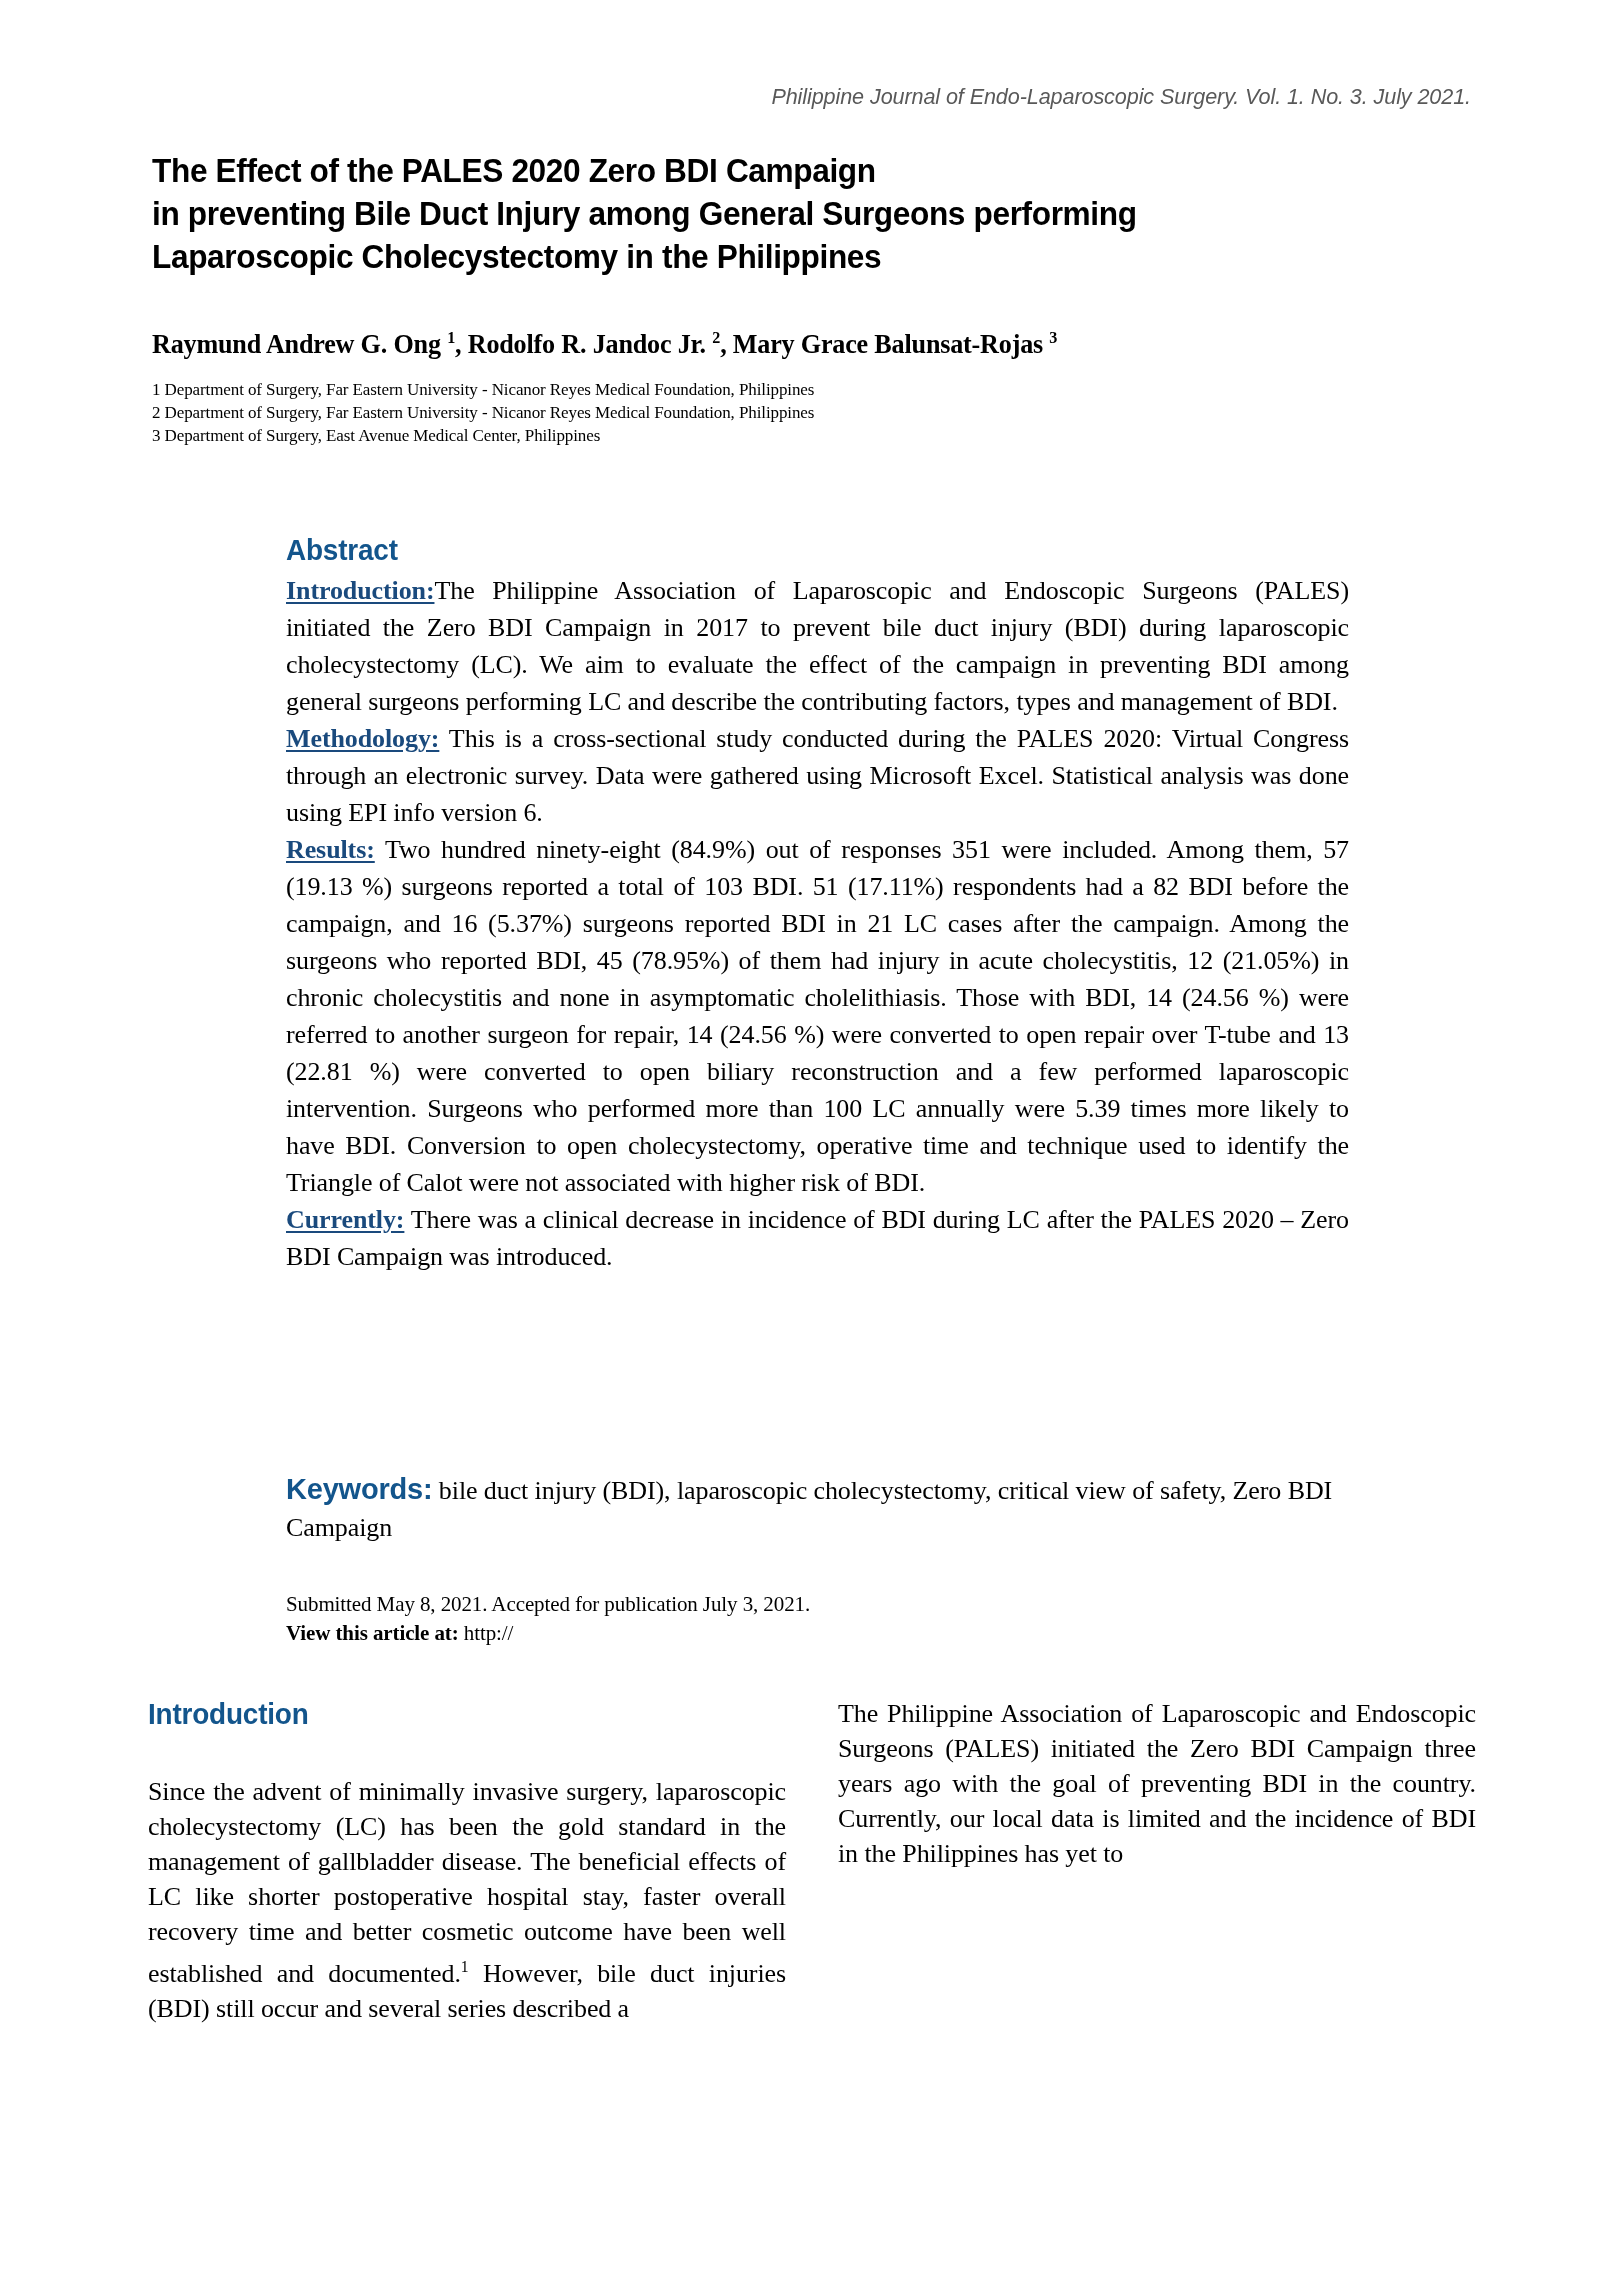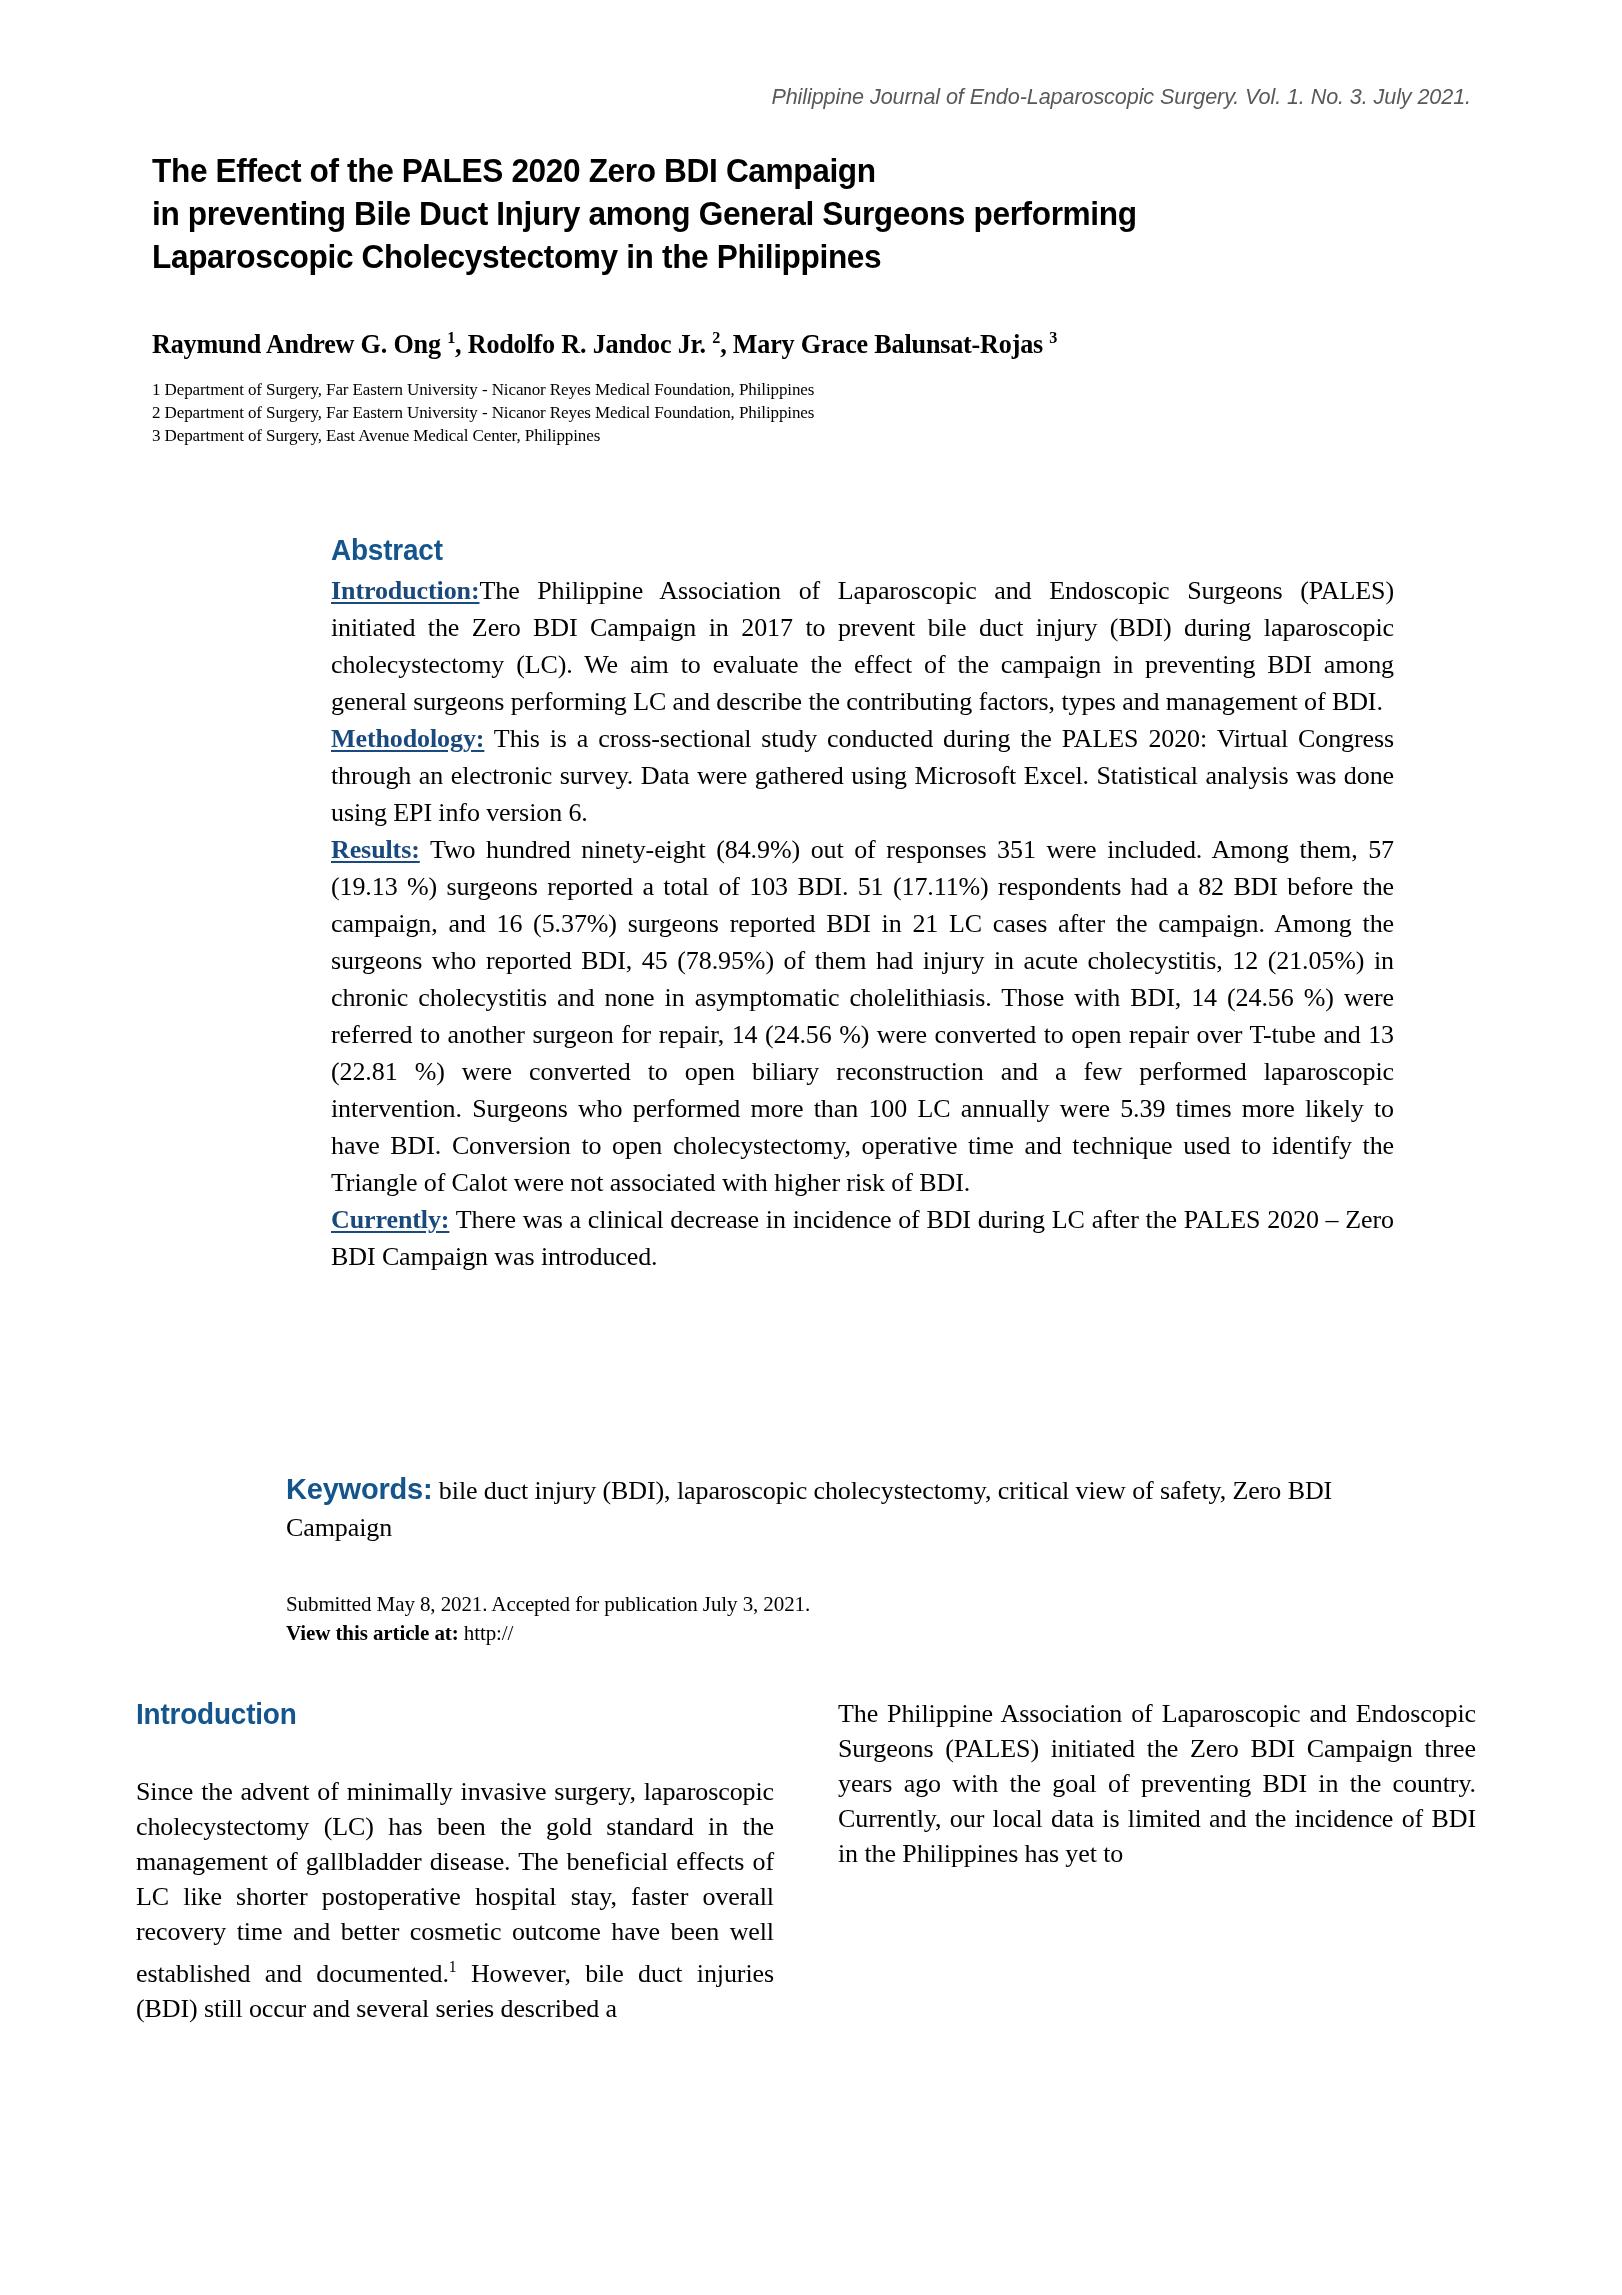--- a/index.html
+++ b/index.html
@@ -85,21 +85,20 @@
     letter-spacing: -0.1px;
   }
   .affils .aline { display: block; white-space: nowrap; }
 
   
   .abstract-block {
     position: absolute;
     left: 286px;
     top: 531px;
     width: 1063px;
-    margin-left: 45px;
   }
   .abstract-heading {
     font-family: "Liberation Sans Narrow", "Liberation Sans", sans-serif;
     font-weight: bold;
     font-size: 29.4px;
     line-height: 37px;
     color: #13558c;
     letter-spacing: -0.2px;
     margin-bottom: 3.9px;
     transform: scaleX(0.95);
@@ -151,21 +150,21 @@
     font-size: 21px;
     line-height: 29px;
     letter-spacing: -0.1px;
   }
   .submission .sline { display: block; white-space: nowrap; }
   .view-label { font-weight: bold; }
 
   
   .col-left {
     position: absolute;
-    left: 136px;
+    left: 148px;
     top: 1696px;
     width: 638px;
   }
   .col-right {
     position: absolute;
     left: 838px;
     top: 1696px;
     width: 638px;
   }
   .section-heading {

